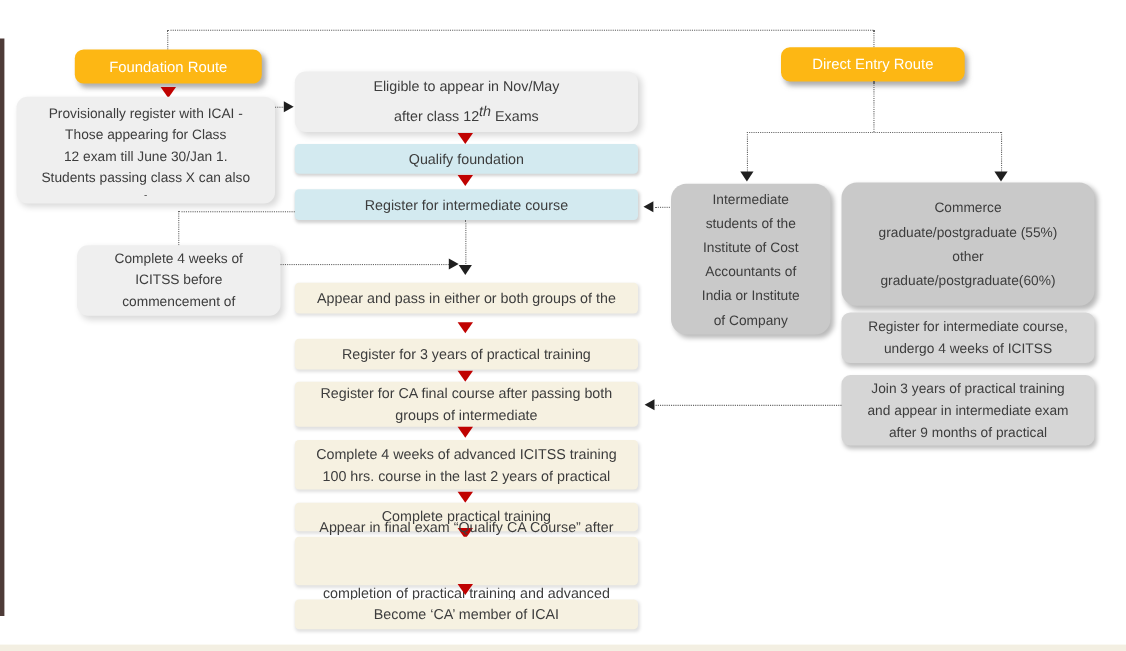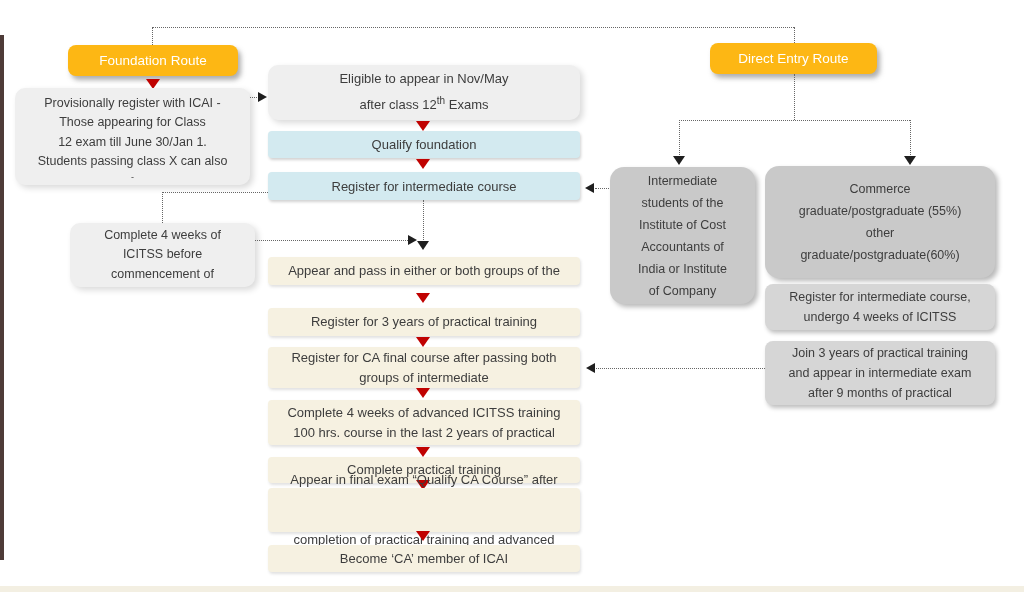--- a/index.html
+++ b/index.html
@@ -38,21 +38,21 @@
     box-shadow:1px 2px 3px rgba(0,0,0,.12);
     text-align:center;
   }
   .hline{position:absolute;border-top:1px dotted #666;height:0;}
   .vline{position:absolute;border-left:1px dotted #666;width:0;}
   .arr{position:absolute;width:0;height:0;}
   .arr-down-red{border-left:7px solid transparent;border-right:7px solid transparent;border-top:10px solid #C00201;}
   .arr-down-black{border-left:6px solid transparent;border-right:6px solid transparent;border-top:9px solid #1f1f1f;}
   .arr-right-black{border-top:5px solid transparent;border-bottom:5px solid transparent;border-left:9px solid #1f1f1f;}
   .arr-left-black{border-top:5px solid transparent;border-bottom:5px solid transparent;border-right:9px solid #1f1f1f;}
-  sup{font-size:10px;}
+  sup{font-size:13px;font-style:italic;}
   .edge-strip-left{position:absolute;left:0;top:35px;width:4px;height:525px;background:#4E3B38;}
   .edge-strip-bottom{position:absolute;left:0;top:586px;width:1024px;height:6px;background:#F3EFE2;}
 </style>
 </head>
 <body>
 
 <div class="canvas">
 
   <div class="edge-strip-left"></div>
   <div class="edge-strip-bottom"></div>

